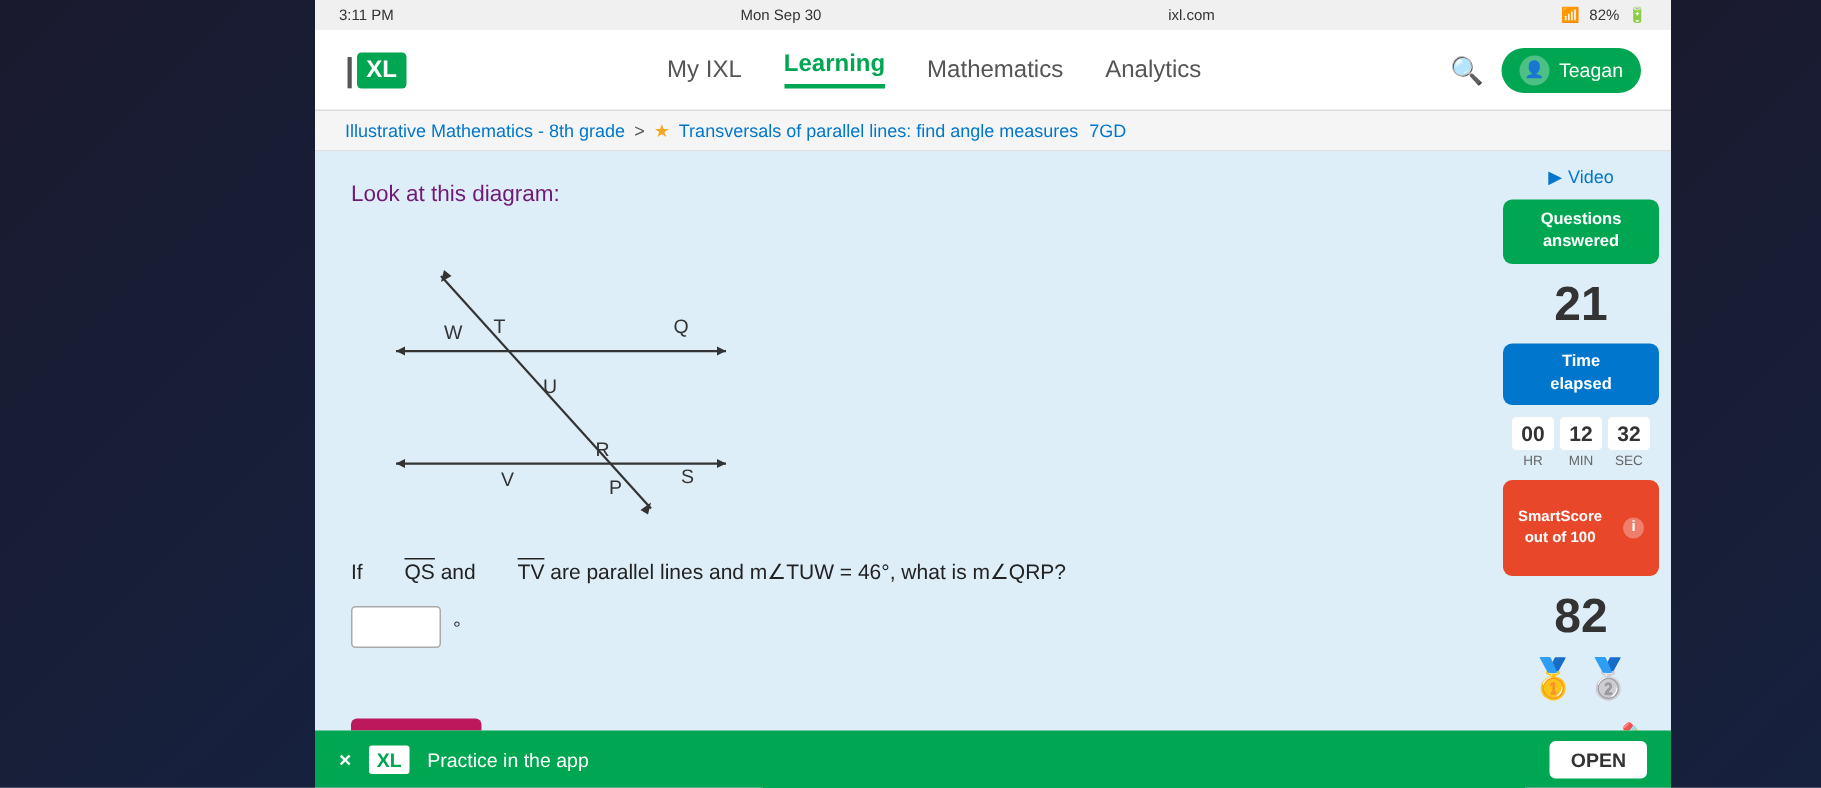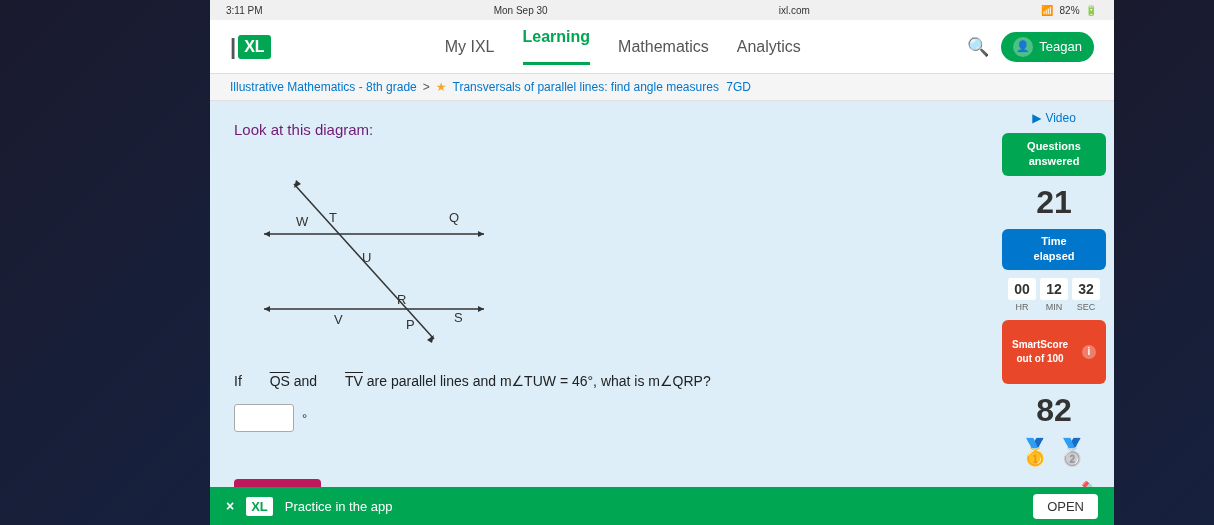--- a/index.html
+++ b/index.html
@@ -74,21 +74,21 @@
     .nav-link {
       font-size: 16px;
       color: #555;
       cursor: pointer;
       text-decoration: none;
     }
     .nav-link.active {
       color: #00a651;
       font-weight: bold;
       border-bottom: 3px solid #00a651;
-      padding-bottom: 16px;
+      padding-bottom: 4px;
     }
     .nav-right {
       display: flex;
       align-items: center;
       gap: 12px;
     }
     .search-icon-nav {
       font-size: 18px;
       color: #555;
       cursor: pointer;
@@ -373,21 +373,21 @@
       font-size: 13px;
     }
     .open-btn {
       margin-left: auto;
       background: white;
       color: #333;
       border: none;
       border-radius: 4px;
       padding: 5px 14px;
       font-size: 13px;
-      font-weight: normal;
+      font-weight: bold;
       cursor: pointer;
     }
 
     
     .left-dark {
       position: absolute;
       left: 0;
       top: 0;
       width: 210px;
       height: 100%;

